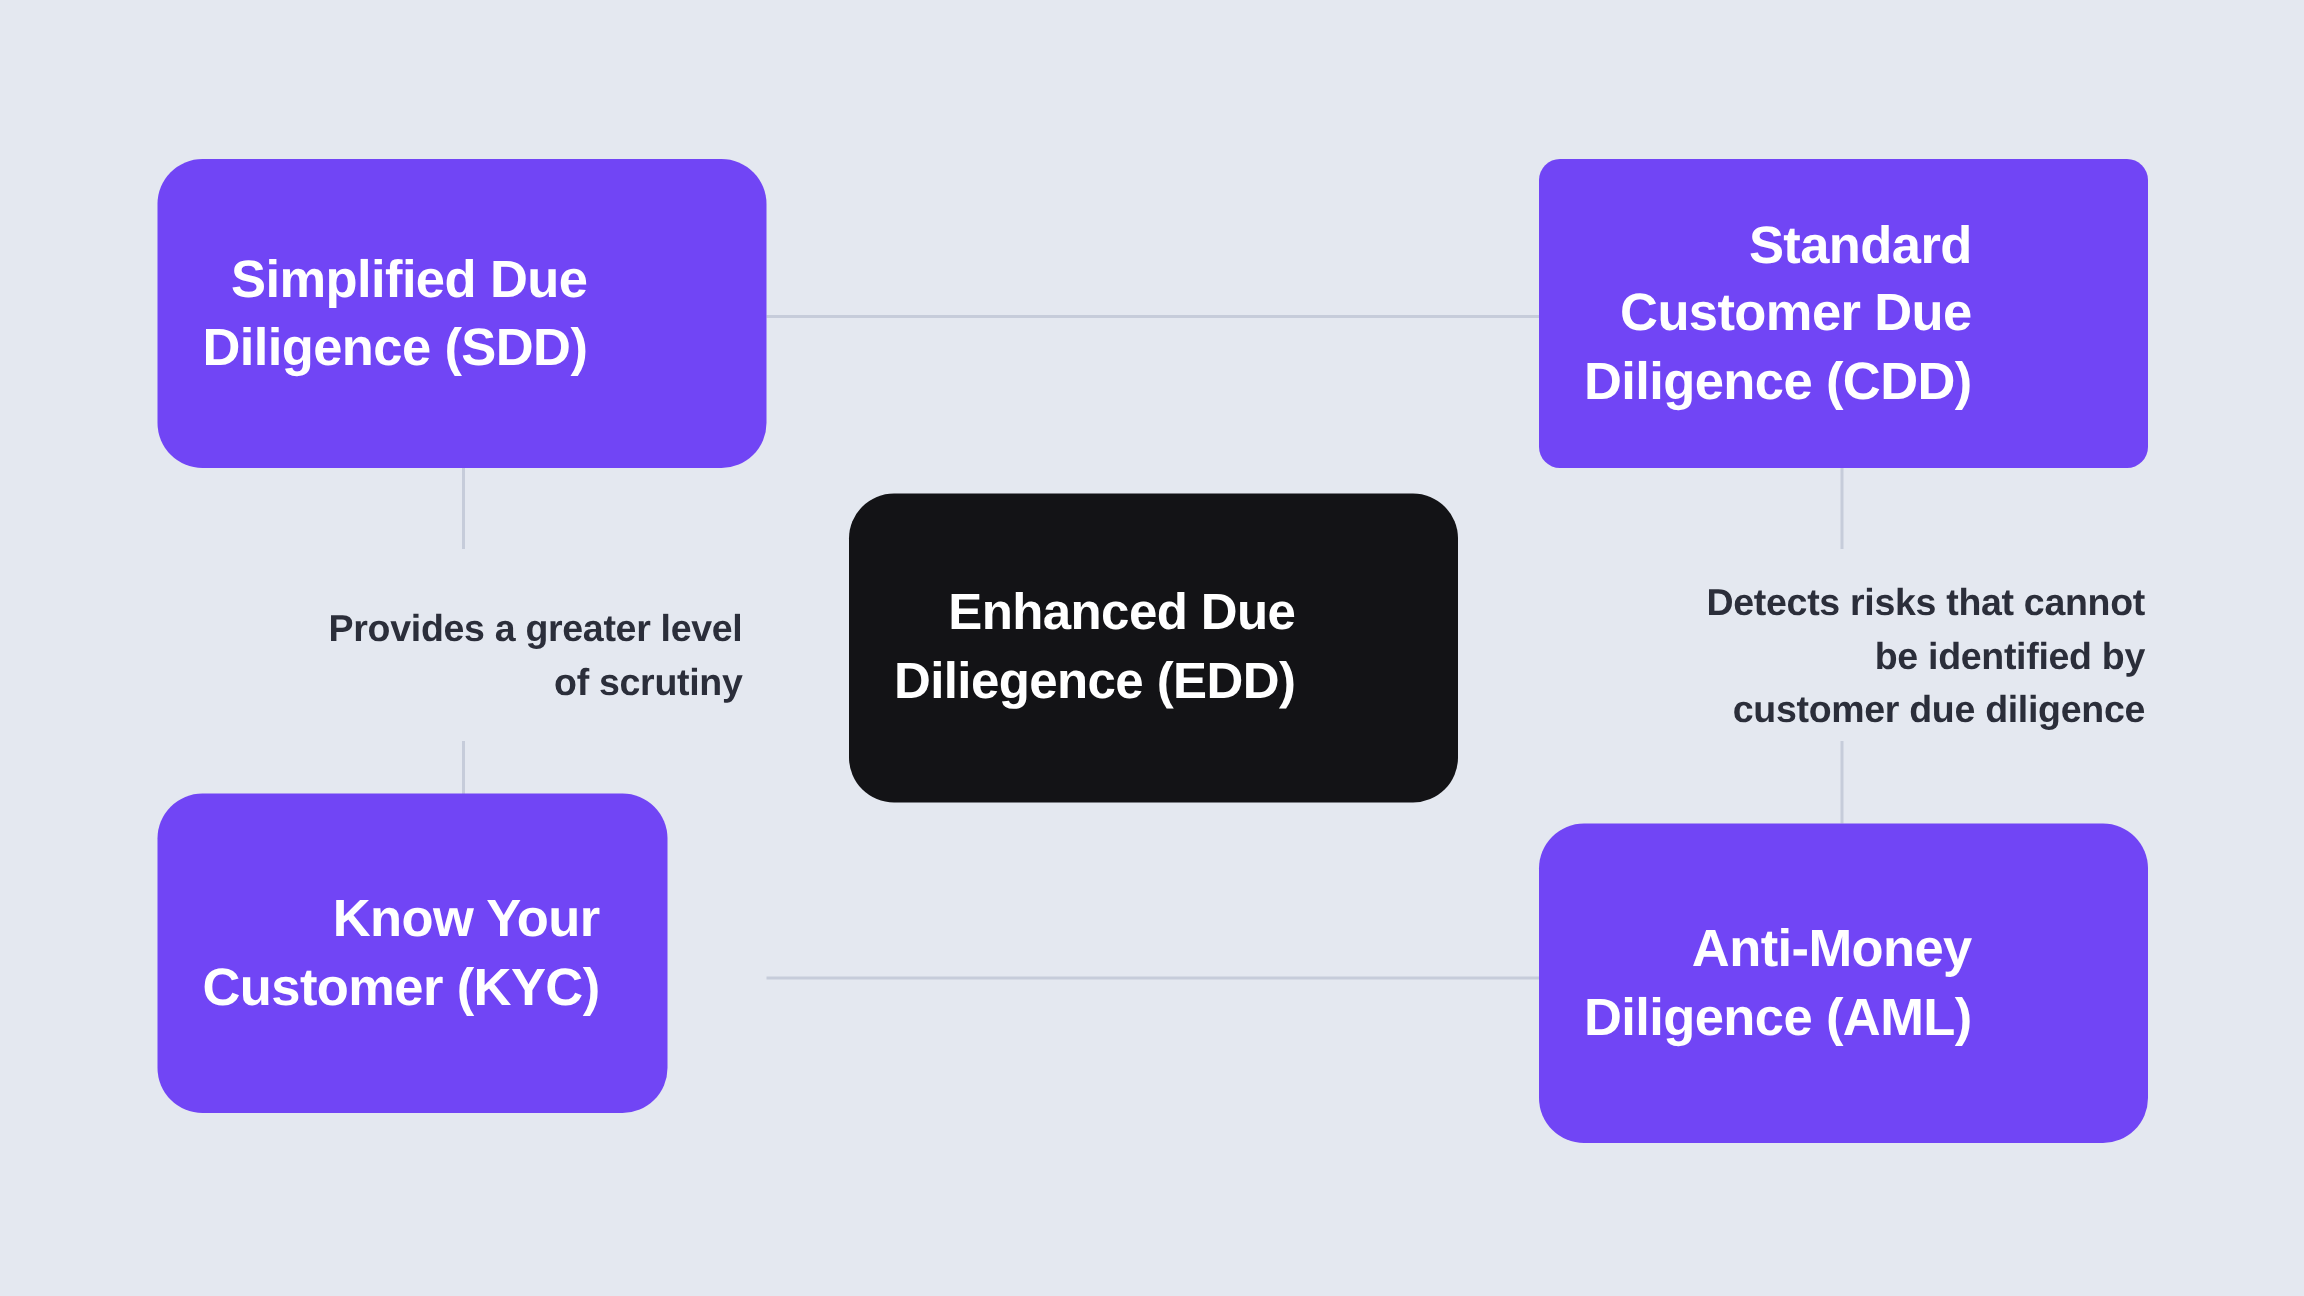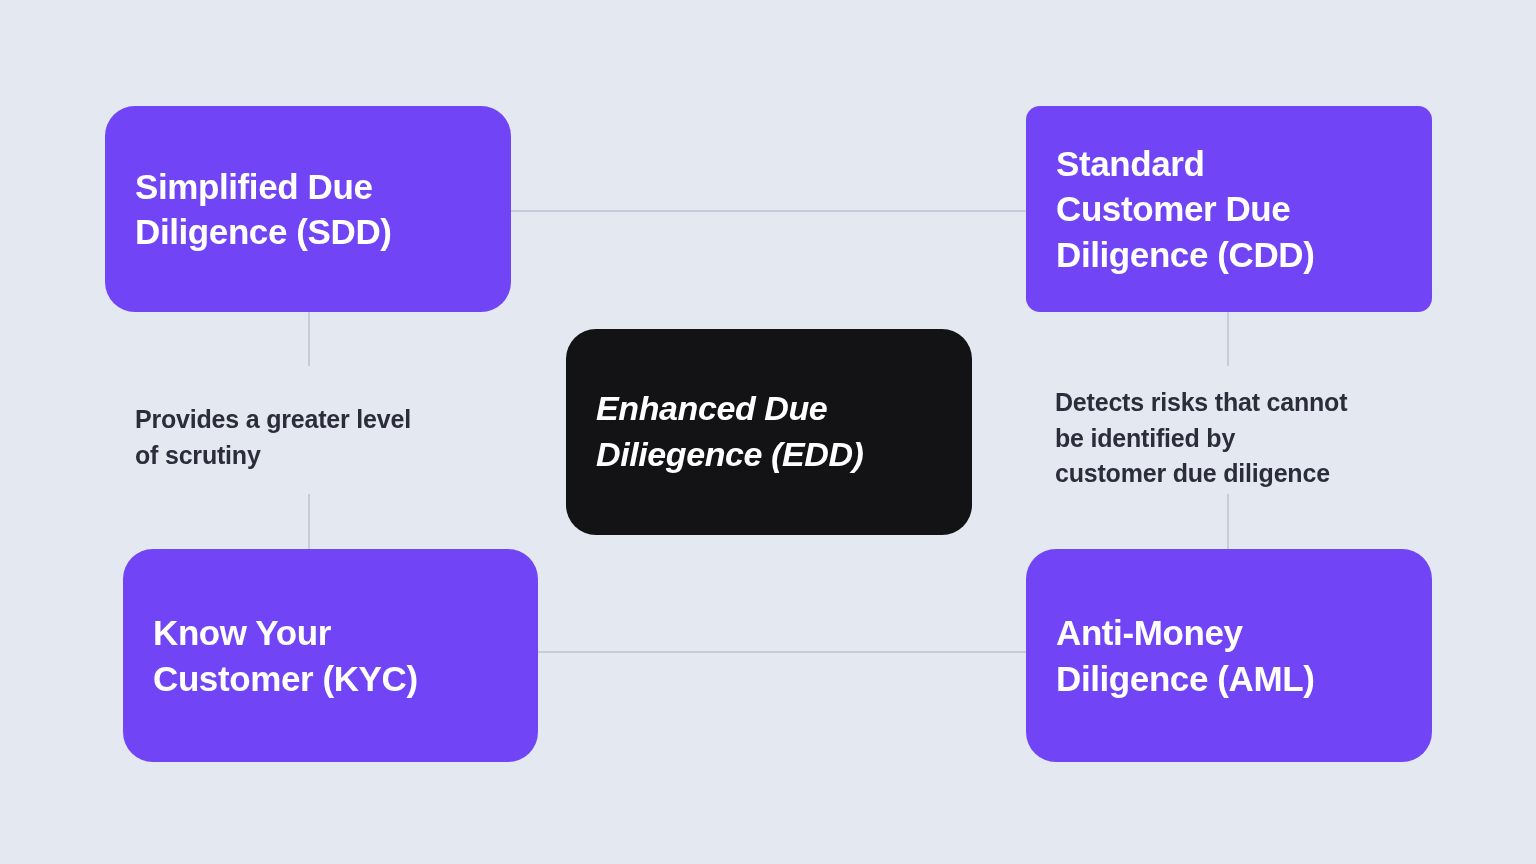--- a/index.html
+++ b/index.html
@@ -11,20 +11,21 @@
     width: 1536px;
     height: 864px;
     background: #e4e8f0;
     font-family: "Liberation Sans", sans-serif;
     overflow: hidden;
   }
   #canvas {
     position: relative;
     width: 1536px;
     height: 864px;
+    text-align: right;
   }
 
   
   .conn {
     position: absolute;
     background: #c6ccda;
   }
   .conn-h { height: 2px; }
   .conn-v { width: 2px; }
 
@@ -87,26 +88,26 @@
     <p class="node-title">Simplified Due
 Diligence (SDD)</p>
   </div>
 
   <div class="node node-purple" style="left:1026px; top:106px; width:406px; height:206px;border-radius:14px;">
     <p class="node-title">Standard
 Customer Due
 Diligence (CDD)</p>
   </div>
 
-  <div class="node node-dark" style="left:566px; top:329px; width:406px; height:206px;font-style:italic;">
+  <div class="node node-dark" style="left:566px; top:329px; width:406px; height:206px;">
     <p class="node-title">Enhanced Due
 Diliegence (EDD)</p>
   </div>
 
-  <div class="node node-purple" style="left:105px; top:549px; width:415px; height:213px;margin-left:18px;">
+  <div class="node node-purple" style="left:105px; top:529px; width:340px; height:213px;">
     <p class="node-title">Know Your
 Customer (KYC)</p>
   </div>
 
   <div class="node node-purple" style="left:1026px; top:549px; width:406px; height:213px;">
     <p class="node-title">Anti-Money
 Diligence (AML)</p>
   </div>
 
   <div class="edge-label" style="left:1055px; top:385px; width:375px;">Detects risks that cannot

